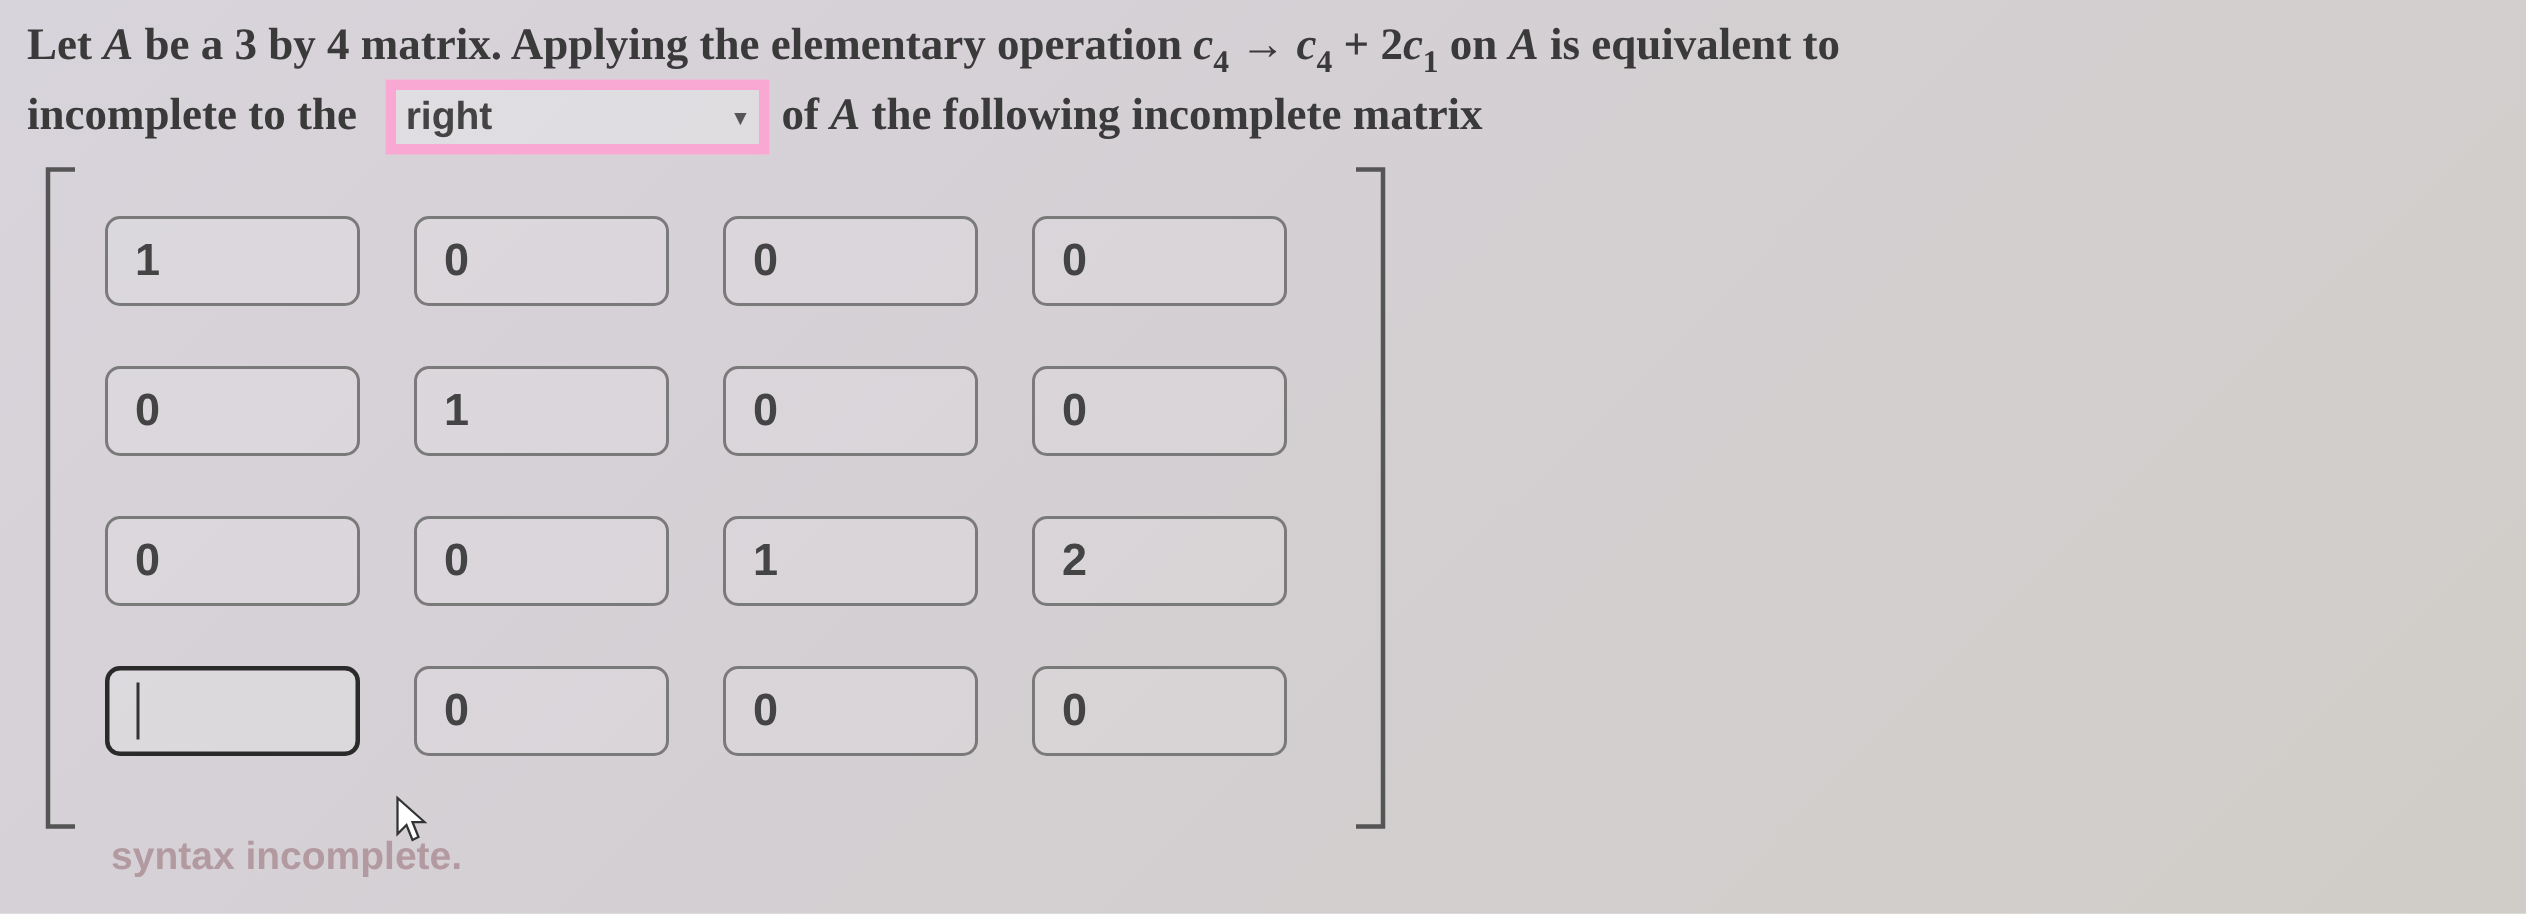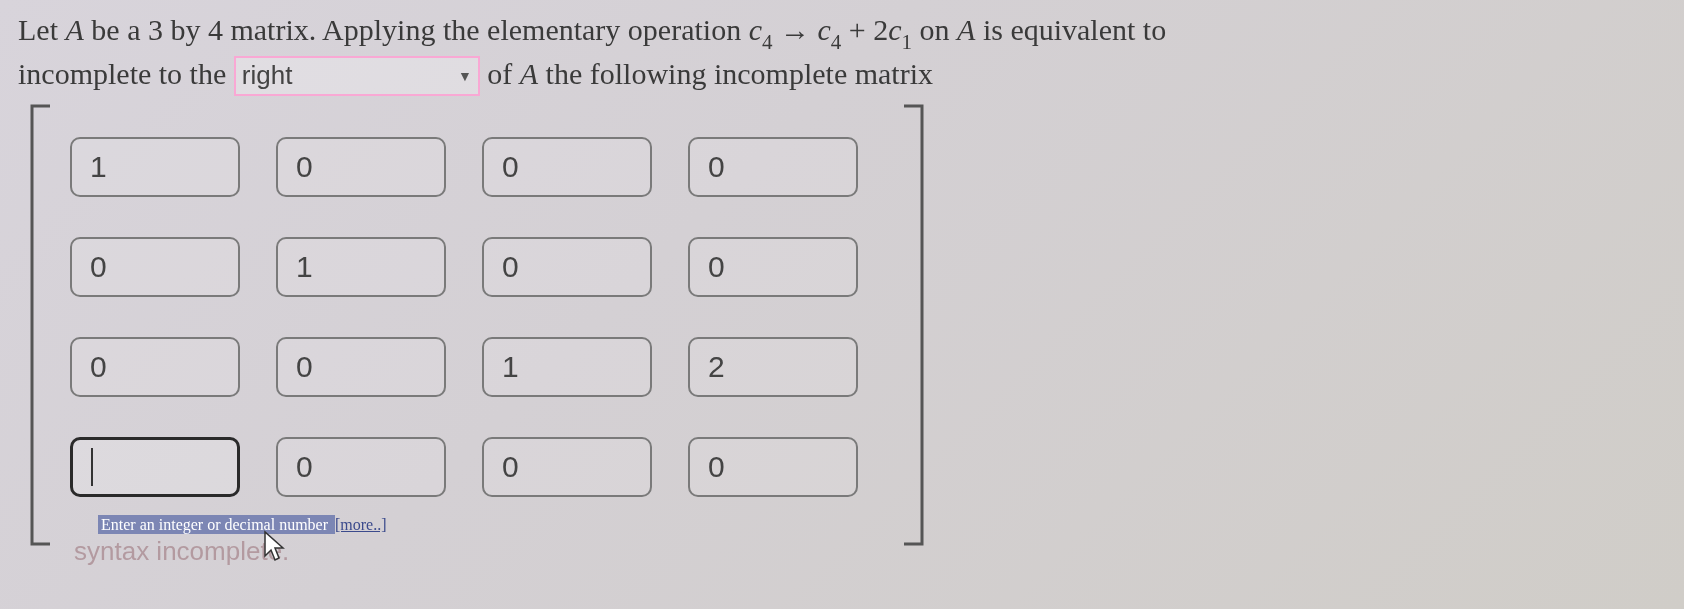--- a/index.html
+++ b/index.html
@@ -7,50 +7,52 @@
     padding: 0;
     width: 1684px;
     height: 609px;
     background: linear-gradient(135deg, #d8d4db 0%, #d4d0d4 40%, #d0cdc8 100%);
     font-family: Georgia, "Times New Roman", serif;
     color: #3a3a3a;
     overflow: hidden;
   }
   .page {
     padding: 10px 18px 0 18px;
+    font-weight: bold;
   }
   .problem-text {
     font-size: 30px;
     line-height: 1.35;
     margin-bottom: 8px;
   }
   .mathvar {
     font-style: italic;
     font-family: "Times New Roman", serif;
   }
   .sub {
     font-size: 0.7em;
     vertical-align: sub;
     font-style: normal;
     position: relative;
     top: 2px;
   }
   .select-box {
     display: inline-block;
     vertical-align: baseline;
-    border: 2px solid #f9a8d4;
+    border: 7px solid #f9a8d4;
     background: rgba(255,255,255,0.25);
     font-family: Arial, sans-serif;
     font-size: 26px;
     padding: 0 6px;
     min-width: 230px;
     height: 36px;
     line-height: 34px;
     position: relative;
     color: #444;
+    margin-left: 12px;
   }
   .select-box .caret {
     position: absolute;
     right: 6px;
     top: 50%;
     transform: translateY(-50%);
     font-size: 14px;
     color: #555;
   }
 
@@ -173,23 +175,20 @@
       <div class="cell">0</div>
     </div>
 
     <div class="bracket bracket-right">
       <svg viewBox="0 0 26 440" preserveAspectRatio="none">
         <path d="M2 2 H20 V438 H2" fill="none" stroke="#555" stroke-width="3"></path>
       </svg>
     </div>
   </div>
 
-  <div style="position:relative; margin-top:-30px; margin-left:80px;">
-    <span class="tooltip-highlight">Enter an integer or decimal number </span><span class="tooltip-more">[more..]</span>
-  </div>
 
   <div class="syntax-msg">syntax incomplete.</div>
 
   <svg class="cursor-pointer" style="left:262px; top:530px; position:absolute;" viewBox="0 0 24 32">
     <path d="M2 2 L2 26 L8 20 L12 30 L16 28 L12 18 L20 18 Z" fill="#fff" stroke="#333" stroke-width="1.5"></path>
   </svg>
 
 </div>
 
 </body></html>

